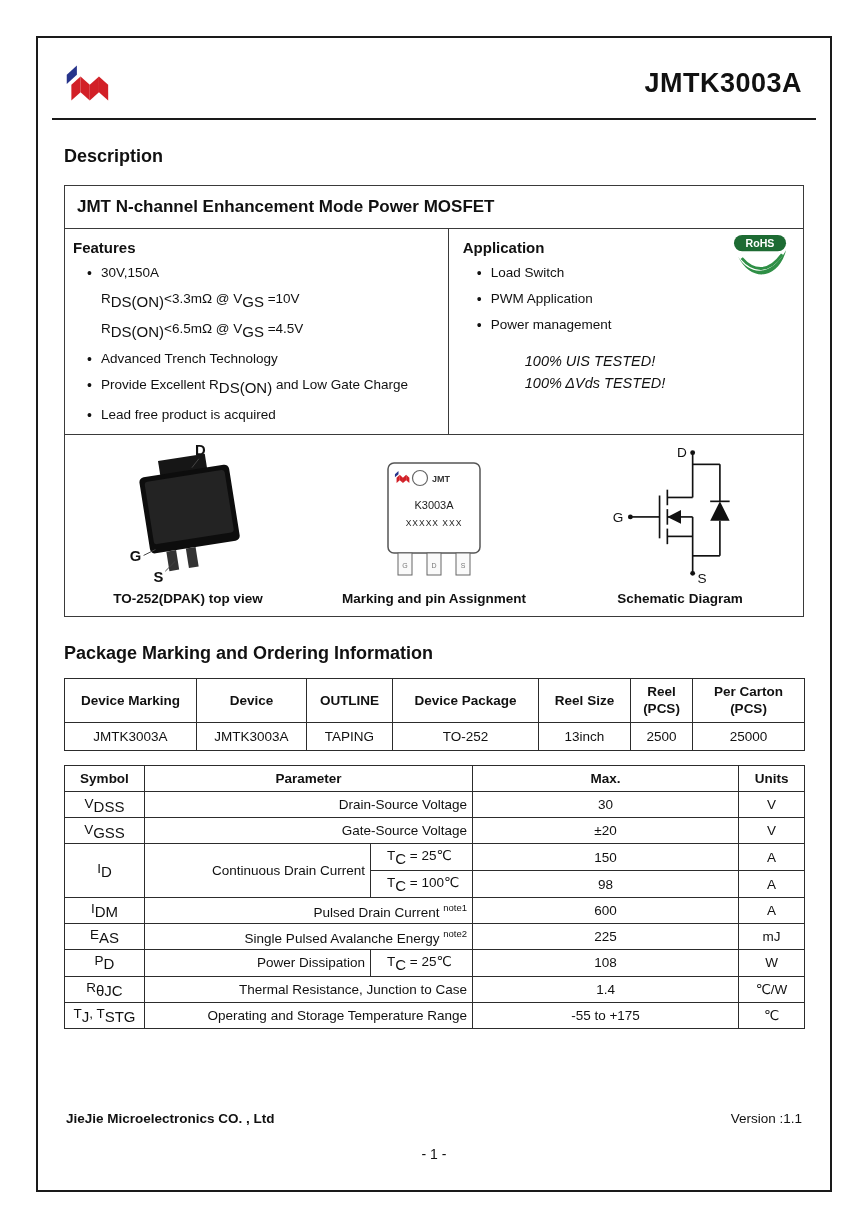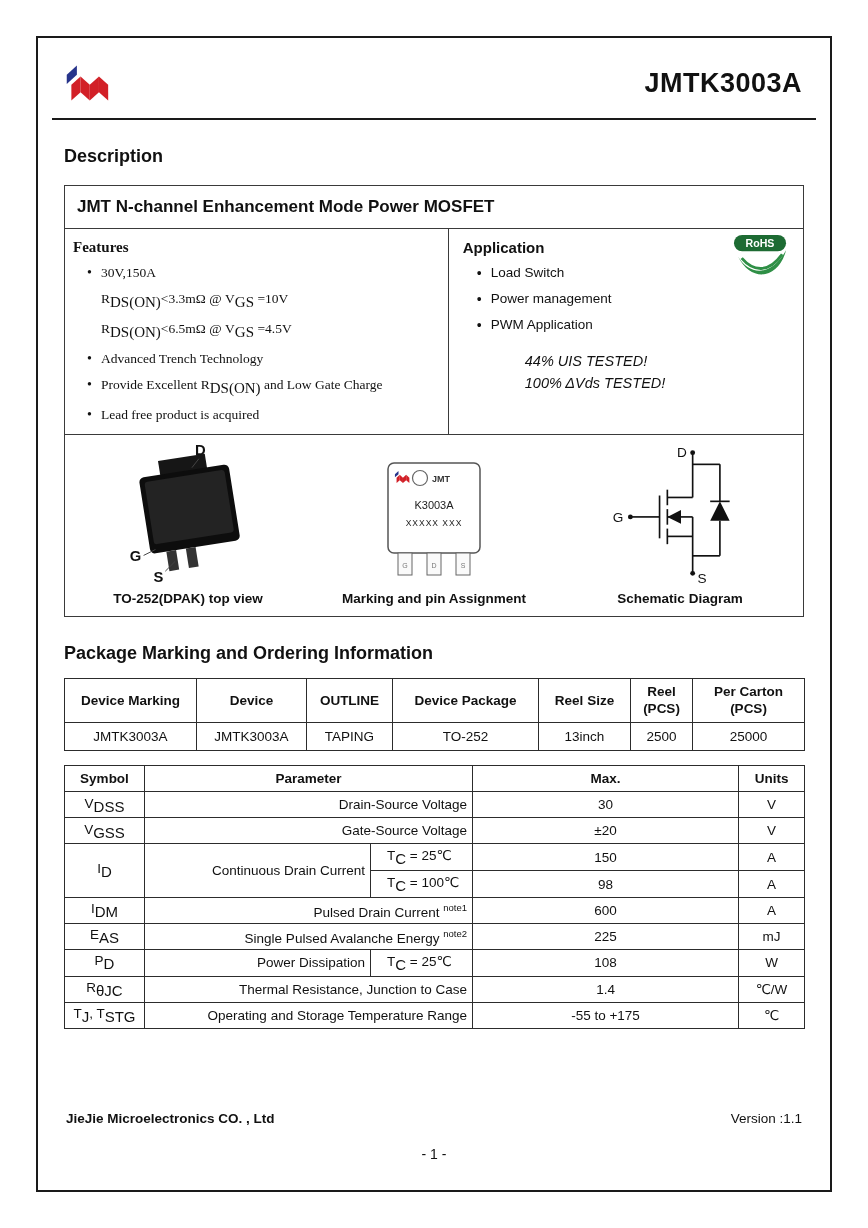--- a/index.html
+++ b/index.html
@@ -12,21 +12,21 @@
            border:2px solid #1a1a1a; padding:18px 26px 0; }
   .page-header { display:flex; justify-content:space-between; align-items:center; height:54px; padding-right:2px; }
   .part-number { font-size:27px; font-weight:700; letter-spacing:.5px; }
   .header-rule { border-top:2px solid #1a1a1a; margin:8px -12px 0; }
   .section-heading { font-size:18px; font-weight:700; margin-top:26px; }
   .ratings-note { font-size:12.5px; font-weight:400; margin-left:6px; }
 
   .desc-box { border:1.5px solid #3a3a3a; margin-top:18px; }
   .box-title { font-size:17px; font-weight:700; padding:11px 12px; border-bottom:1.5px solid #3a3a3a; }
   .cols { display:flex; min-height:188px; }
-  .col-features { width:52%; border-right:1.5px solid #3a3a3a; padding:8px 8px 10px 6px;font-family:Liberation Serif, serif; }
+  .col-features { width:52%; border-right:1.5px solid #3a3a3a; padding:8px 8px 10px 6px; }
   .col-application { width:48%; padding:8px 10px 10px 12px; position:relative; }
   .col-heading { font-size:15px; font-weight:700; margin:2px 0 4px 2px; }
   .b-line { position:relative; font-size:13.5px; line-height:1.35; margin:8px 0 0 30px; padding-right:4px; }
   .b-line.bullet::before { content:"•"; position:absolute; left:-14px; font-size:14px; }
   .tested { font-style:italic; font-size:14.5px; margin:6px 0 0 64px; }
   .tested.first { margin-top:18px; }
   .rohs-badge { position:absolute; top:4px; right:10px; }
 
   .figures { display:flex; border-top:1.5px solid #3a3a3a; height:182px; }
   .fig { flex:1; display:flex; flex-direction:column; align-items:center; justify-content:flex-end; padding:6px 2px 10px; }
@@ -90,23 +90,23 @@
         <div class="rohs-badge">
           <svg width="66" height="54" viewBox="0 0 66 56">
             <rect x="6" y="2" width="54" height="17" rx="8.5" fill="#1d6b33"></rect>
             <text x="33" y="14.5" text-anchor="middle" font-size="11" font-weight="bold" fill="#ffffff">RoHS</text>
             <path d="M10 24 C22 44, 44 46, 60 18 C52 48, 24 52, 10 24 Z" fill="#2f8f46"></path>
             <path d="M14 26 C26 40, 42 42, 56 22" fill="none" stroke-width="3" stroke="#2f8f46"></path>
           </svg>
         </div>
         <div class="col-heading">Application</div>
         <div class="b-line bullet">Load Switch</div>
+        <div class="b-line bullet">PWM Application</div>
         <div class="b-line bullet">Power management</div>
-        <div class="b-line bullet">PWM Application</div>
-        <div class="tested first">44% UIS TESTED!</div>
+        <div class="tested first">100% UIS TESTED!</div>
         <div class="tested">100% ΔVds TESTED!</div>
       </div>
     </div>
 
     <div class="figures">
 
       <div class="fig">
         <svg width="186" height="148" viewBox="0 0 186 148">
           <g transform="rotate(-9 95 78)">
             <rect x="72" y="16" width="48" height="18" fill="#161616"></rect>

